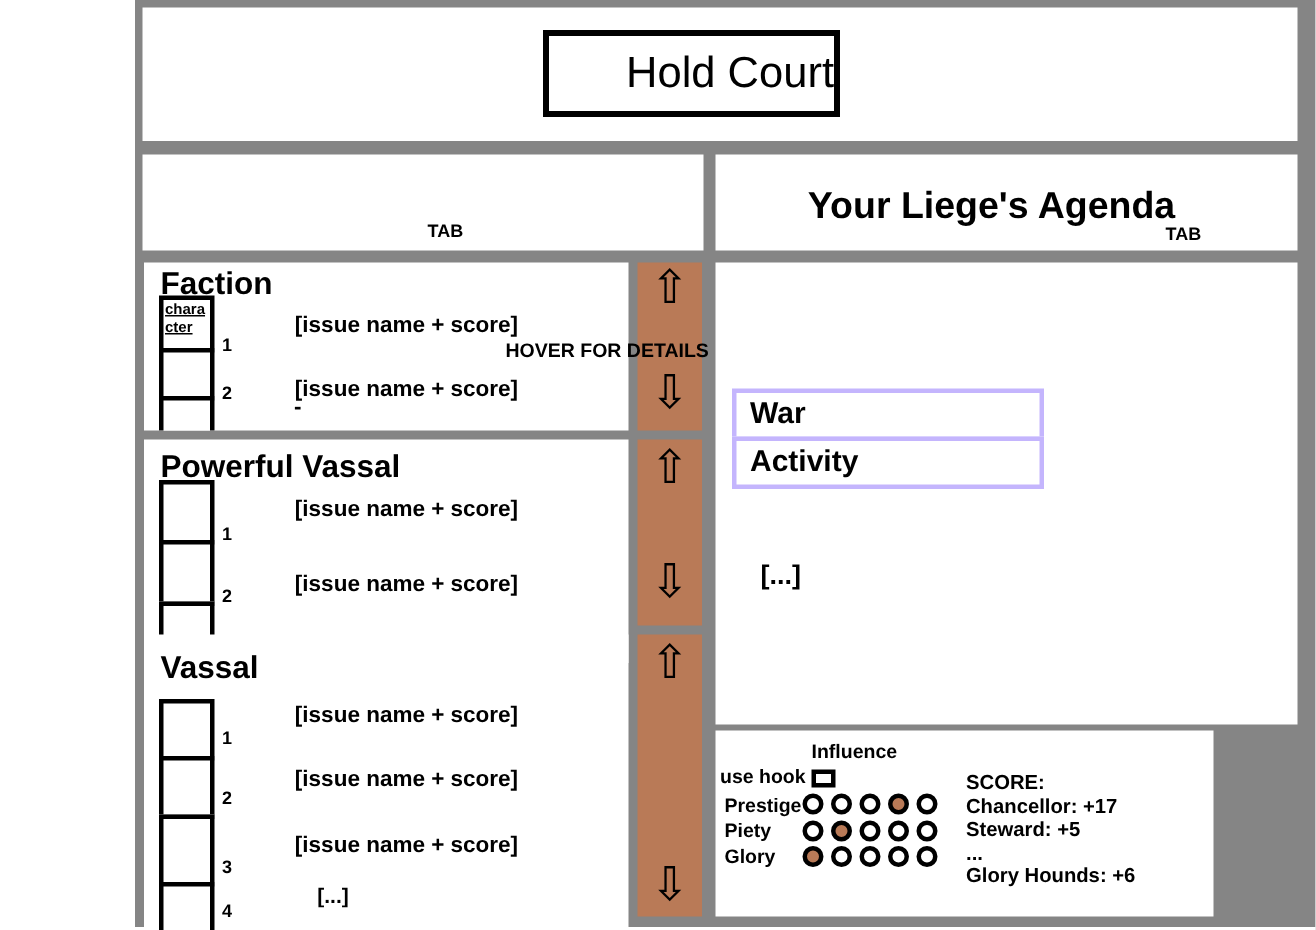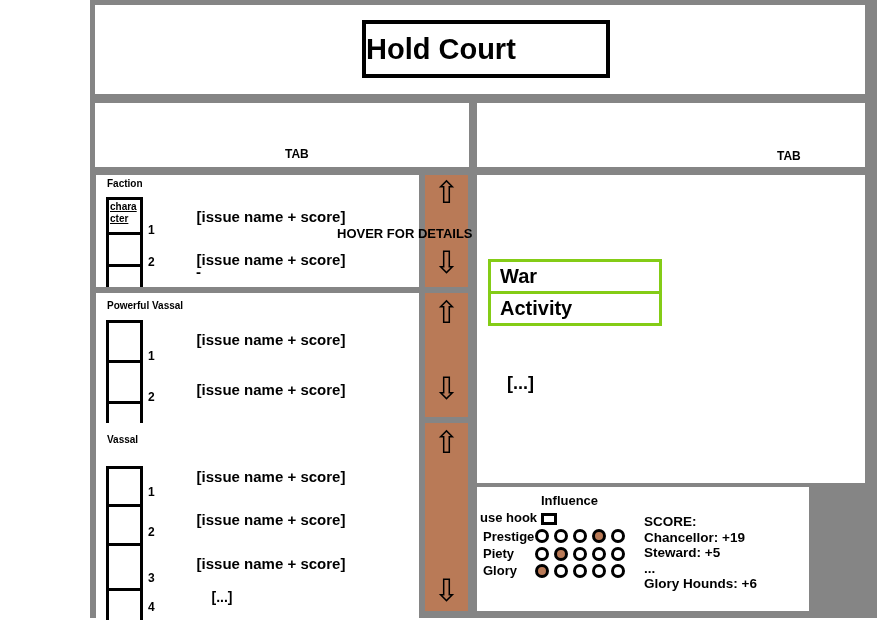--- a/index.html
+++ b/index.html
@@ -5,39 +5,39 @@
 <style>
   * { margin:0; padding:0; box-sizing:border-box; }
   html,body { width:877px; height:620px; background:#ffffff; overflow:hidden;
     font-family:"Liberation Sans","DejaVu Sans",sans-serif; color:#000; }
   #stage { position:relative; width:877px; height:620px; background:#ffffff; }
   .frame { position:absolute; left:90px; top:0; width:787px; height:618px; background:#858585; }
   .panel { position:absolute; background:#ffffff; }
 
   
   .title-panel { left:5px; top:5px; width:770px; height:89px; }
-  .hold-court { position:absolute; left:267px; top:15px; width:248px; height:58px;
-    border:4px solid #000; text-align:left; line-height:50px; font-size:29px; font-weight:bold; }
+  .hold-court { position:absolute; left:267px; top:15px; width:198px; height:58px;
+    border:4px solid #000; text-align:right; line-height:50px; font-size:29px; font-weight:normal; }
 
   
   .agenda-header { left:5px; top:103px; width:374px; height:64px; }
   .liege-header  { left:387px; top:103px; width:388px; height:64px; }
   .hdr-title { position:absolute; top:20px; left:0; right:90px; text-align:center;
     font-size:25px; font-weight:bold; white-space:nowrap; }
   .liege-header .hdr-title { right:20px; }
   .tab-label { position:absolute; font-size:12px; font-weight:bold; }
   .agenda-header .tab-label { left:190px; top:44px; }
   .liege-header .tab-label { left:300px; top:46px; }
 
   
   .section { overflow:hidden; }
   .sec-faction { left:6px; top:175px; width:323px; height:112px; }
   .sec-pv      { left:6px; top:293px; width:323px; height:149px; }
   .sec-vassal  { left:6px; top:423px; width:323px; height:224px; }
-  .sec-title { position:absolute; left:11px; font-size:10px; font-weight:bold; }
+  .sec-title { position:absolute; left:11px; font-size:21px; font-weight:bold; }
   .slot-box { position:absolute; left:10px; width:37px; border:3px solid #000; background:#fff; }
   .portrait-label { display:block; font-size:10px; font-weight:bold; text-decoration:underline;
     white-space:pre-line; line-height:1.15; padding:1px 0 0 1px; }
   .slot-num { position:absolute; left:52px; font-size:12px; font-weight:bold; }
   .issue { position:absolute; left:55px; width:240px; text-align:center;
     font-size:15px; font-weight:bold; white-space:nowrap; }
   .dash-mark { position:absolute; left:100px; font-size:15px; font-weight:bold; }
   .more-mark { position:absolute; font-size:14px; font-weight:bold; }
 
   
@@ -49,21 +49,21 @@
     font-size:31px; line-height:1; color:#000; cursor:pointer;
     font-family:"DejaVu Sans",sans-serif; }
 
   .hover-note { position:absolute; left:247px; top:226px; z-index:10;
     font-size:13px; font-weight:bold; white-space:nowrap; }
 
   
   .liege-panel { left:387px; top:175px; width:388px; height:308px; }
   .ui-note { position:absolute; left:20px; top:32px; font-size:13px; font-weight:bold; }
   .cat-list { position:absolute; left:11px; top:84px; width:174px; }
-  .cat-row { width:174px; height:35px; border:3px solid #84cc16; margin-top:-3px;
+  .cat-row { width:208px; height:35px; border:3px solid #c4b5fd; margin-top:-3px;
     font-size:20px; font-weight:bold; line-height:29px; padding-left:9px; background:#fff; }
   .cat-row:first-child { margin-top:0; }
   .liege-more { position:absolute; left:30px; top:198px; font-size:18px; font-weight:bold; }
 
   
   .influence-panel { left:387px; top:487px; width:332px; height:124px; }
   .inf-title { position:absolute; left:64px; top:6px; font-size:13px; font-weight:bold; }
   .use-hook-label { position:absolute; left:3px; top:23px; font-size:13px; font-weight:bold; }
   .hook-checkbox { position:absolute; left:64px; top:26px; width:16px; height:12px;
     border:3px solid #000; background:#fff; cursor:pointer; }
@@ -82,20 +82,21 @@
 
     <div class="panel title-panel">
       <div class="hold-court">Hold Court</div>
     </div>
 
     <div class="panel agenda-header">
       <div class="tab-label">TAB</div>
     </div>
 
     <div class="panel liege-header">
+      <div class="hdr-title">Your Liege's Agenda</div>
       <div class="tab-label">TAB</div>
     </div>
 
     <div class="hover-note">HOVER FOR DETAILS</div>
 
     <div class="panel section sec-faction">
       <div class="sec-title" style="top:3px">Faction</div>
       <div class="slot-box" style="top:22px;height:38px">
         <span class="portrait-label">chara
 cter</span>
@@ -182,21 +183,21 @@
       <div class="pip-row" style="top:77px">
           <span class="pip filled"></span>
           <span class="pip"></span>
           <span class="pip"></span>
           <span class="pip"></span>
           <span class="pip"></span>
         </div>
 
       <div class="score-block">
         <div class="score-line">SCORE:</div>
-        <div class="score-line">Chancellor: +19</div>
+        <div class="score-line">Chancellor: +17</div>
         <div class="score-line">Steward: +5</div>
         <div class="score-line">...</div>
         <div class="score-line">Glory Hounds: +6</div>
       </div>
     </div>
 
   </div>
 </div>
 
 </body></html>

